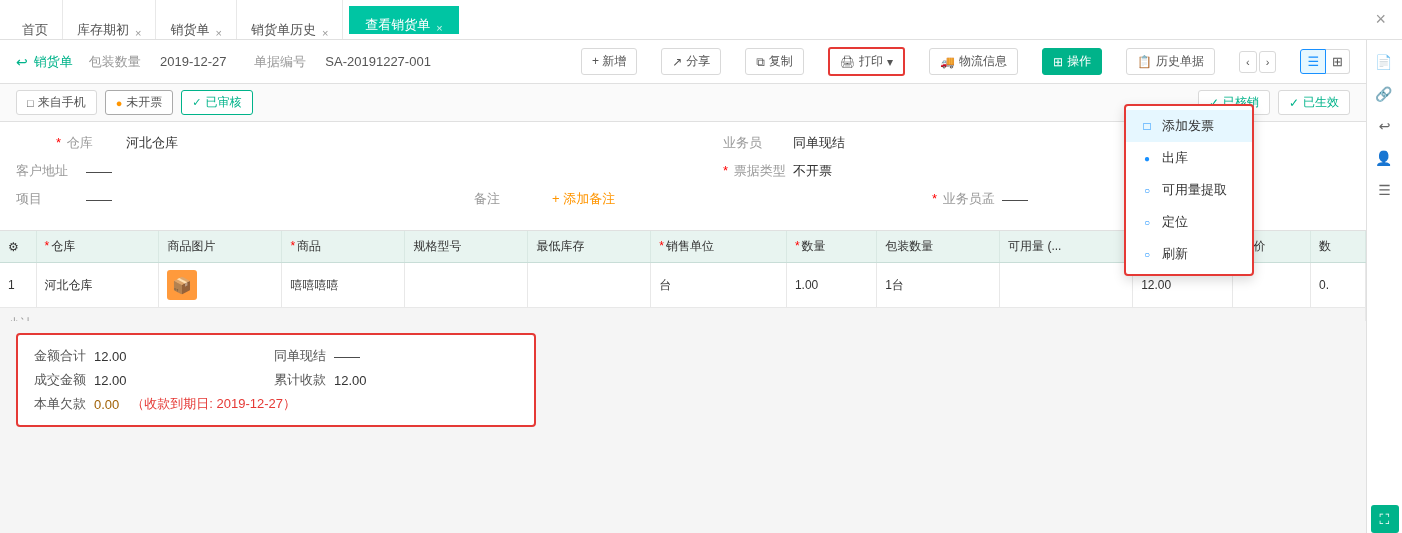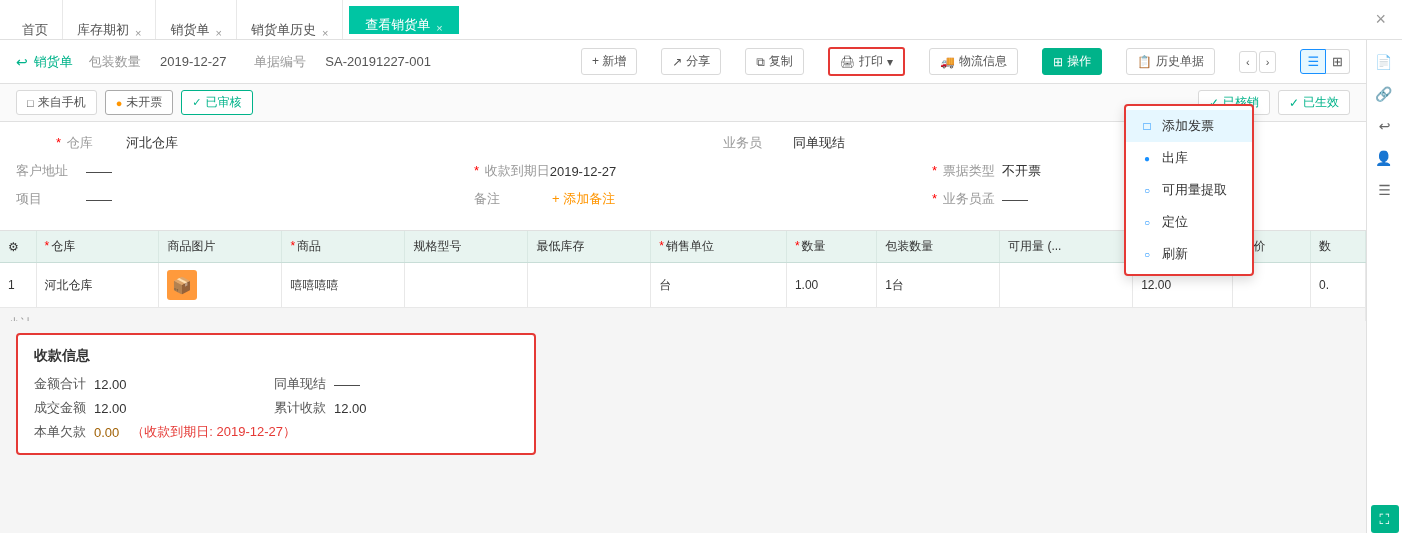--- a/index.html
+++ b/index.html
@@ -293,27 +293,20 @@
         </div>
       </div>
       <div class="form-row">
         <div class="form-field">
           <span class="field-label">
             <span>客户地址</span>
           </span>
           <span class="field-value">——</span>
         </div>
         <div class="field-separator"></div>
-        <div class="form-field">
-          <span class="field-label">
-            <span class="required">*</span>
-            <span>收款到期日</span>
-          </span>
-          <span class="field-value">2019-12-27</span>
-        </div>
         <div class="field-separator"></div>
         <div class="form-field">
           <span class="field-label">
             <span class="required">*</span>
             <span>票据类型</span>
           </span>
           <span class="field-value">不开票</span>
         </div>
       </div>
       <div class="form-row">
@@ -382,21 +375,20 @@
             <tr class="subtotal-row">
               <td colspan="13">小计</td>
             </tr>
           </tbody>
         </table>
       </div>
     </div>
 
     <div class="bottom-area">
       <div class="payment-info">
-        <div class="payment-title">收款信息</div>
         <div class="payment-rows">
           <div class="payment-row">
             <div class="payment-field">
               <span class="p-label">金额合计</span>
               <span class="p-value">12.00</span>
             </div>
             <div class="payment-field">
               <span class="p-label">同单现结</span>
               <span class="p-value">——</span>
             </div>

